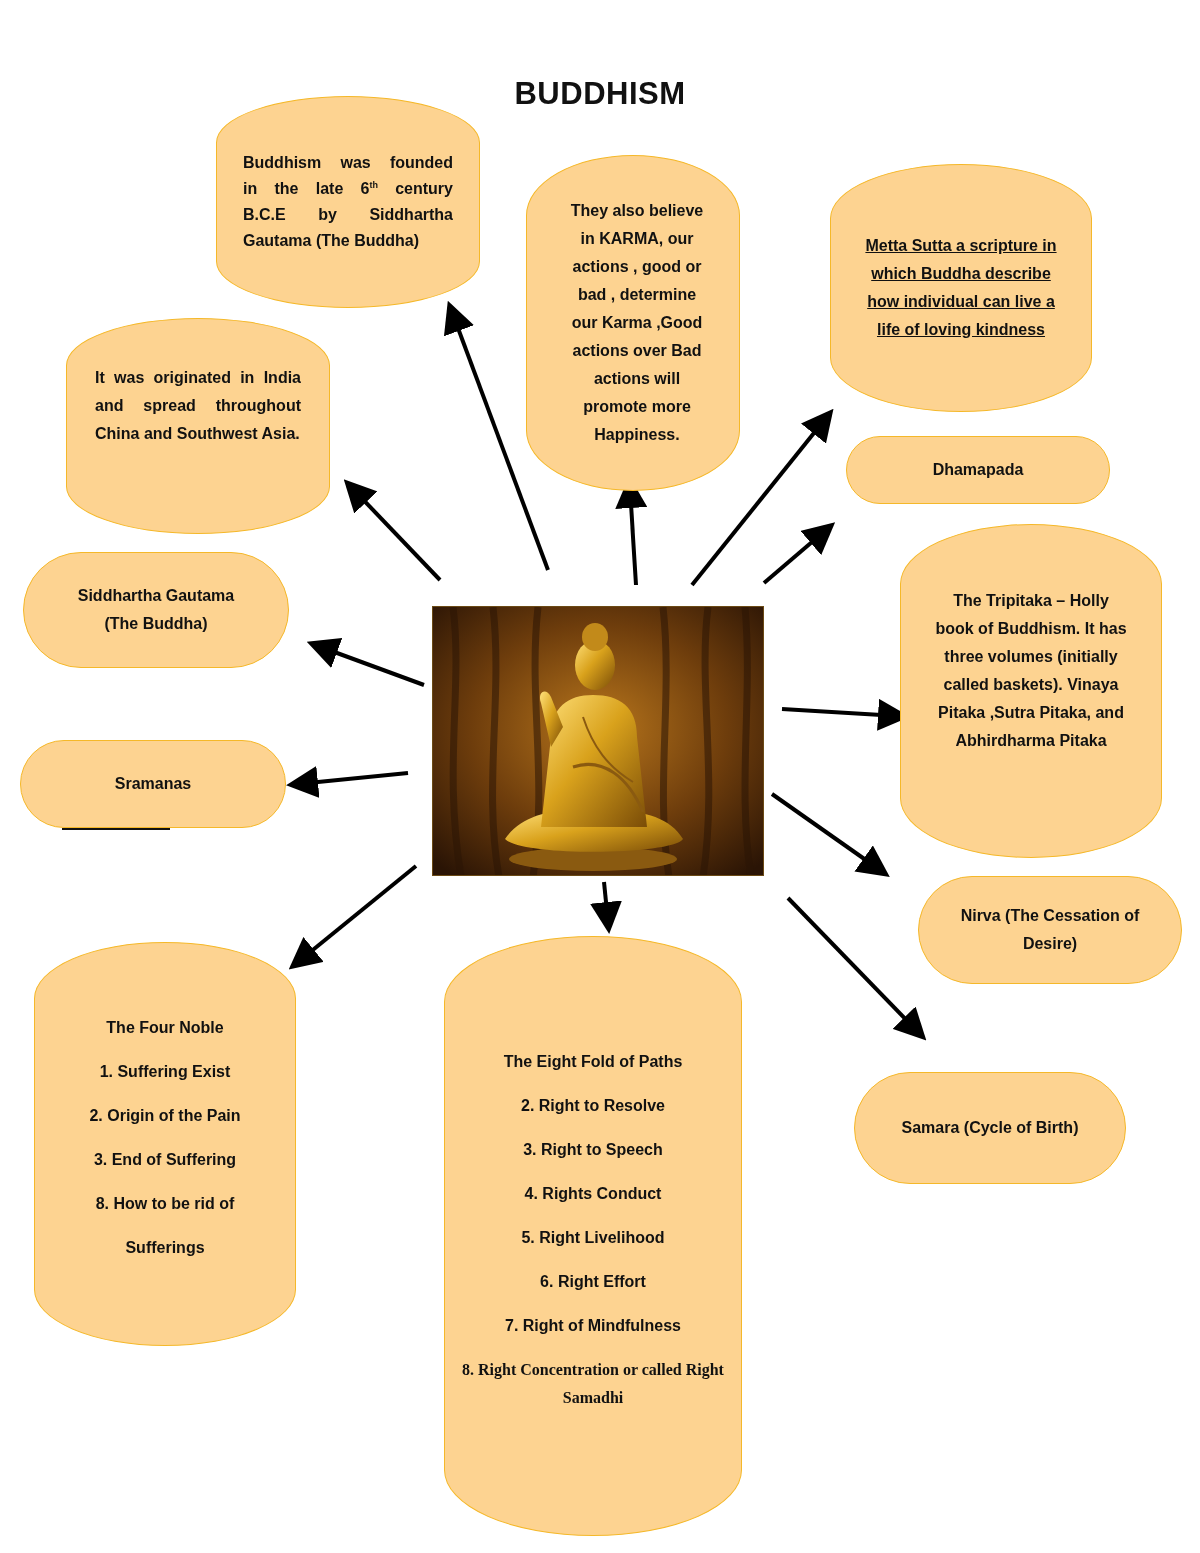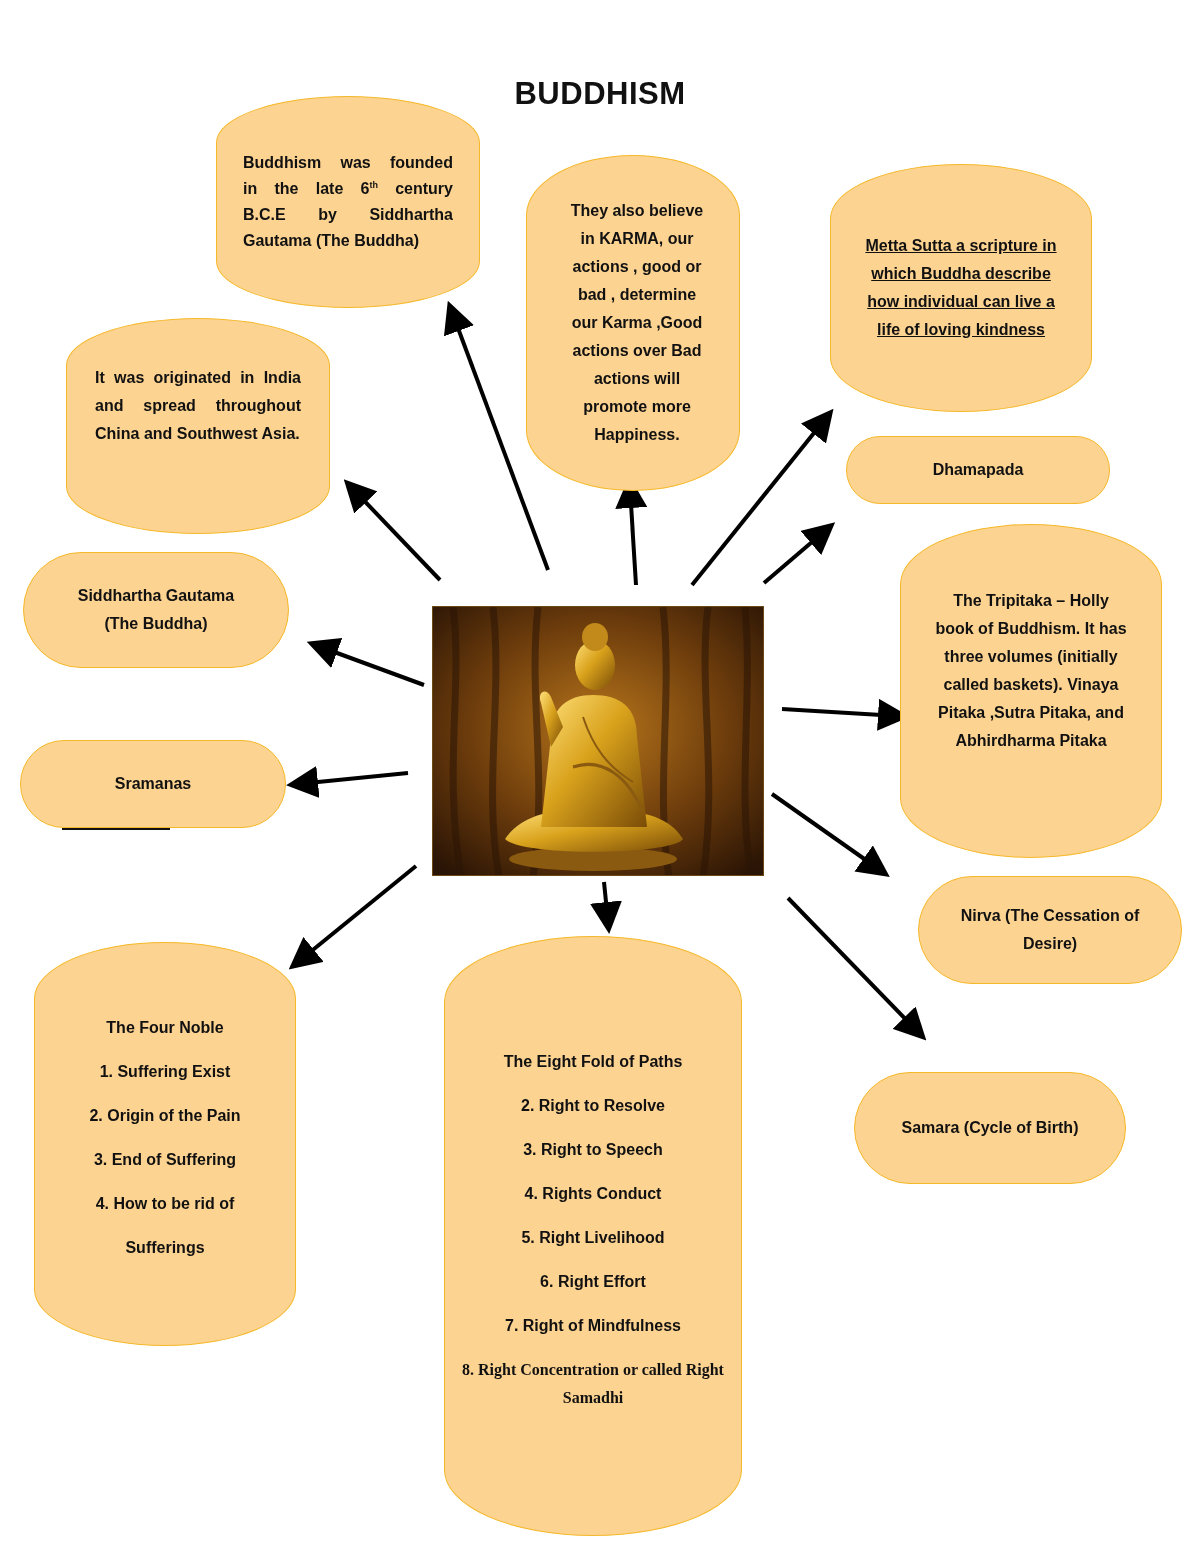--- a/index.html
+++ b/index.html
@@ -129,21 +129,21 @@
 <div class="node pill" style="left:854px; top:1056px; width:272px; height:112px; border-radius:56px;margin-top:16px;">
   <div class="txt center">Samara (Cycle of Birth)</div>
 </div>
 
 <div class="node tall" style="left:34px; top:942px; width:262px; height:404px; border-radius:50% / 14%;">
   <div class="list" style="margin-top:-12px;">
     <div class="li">The Four Noble</div>
     <div class="li">1. Suffering Exist</div>
     <div class="li">2. Origin of the Pain</div>
     <div class="li">3. End of Suffering</div>
-    <div class="li">4. How to be rid of</div>
+    <div class="li">8. How to be rid of</div>
     <div class="li">Sufferings</div>
   </div>
 </div>
 
 <div class="node tall" style="left:444px; top:936px; width:298px; height:600px; border-radius:50% / 11%;">
   <div class="list" style="margin-top:-20px;">
     <div class="li">The Eight Fold of Paths</div>
     <div class="li">2. Right to Resolve</div>
     <div class="li">3. Right to Speech</div>
     <div class="li">4. Rights Conduct</div>

